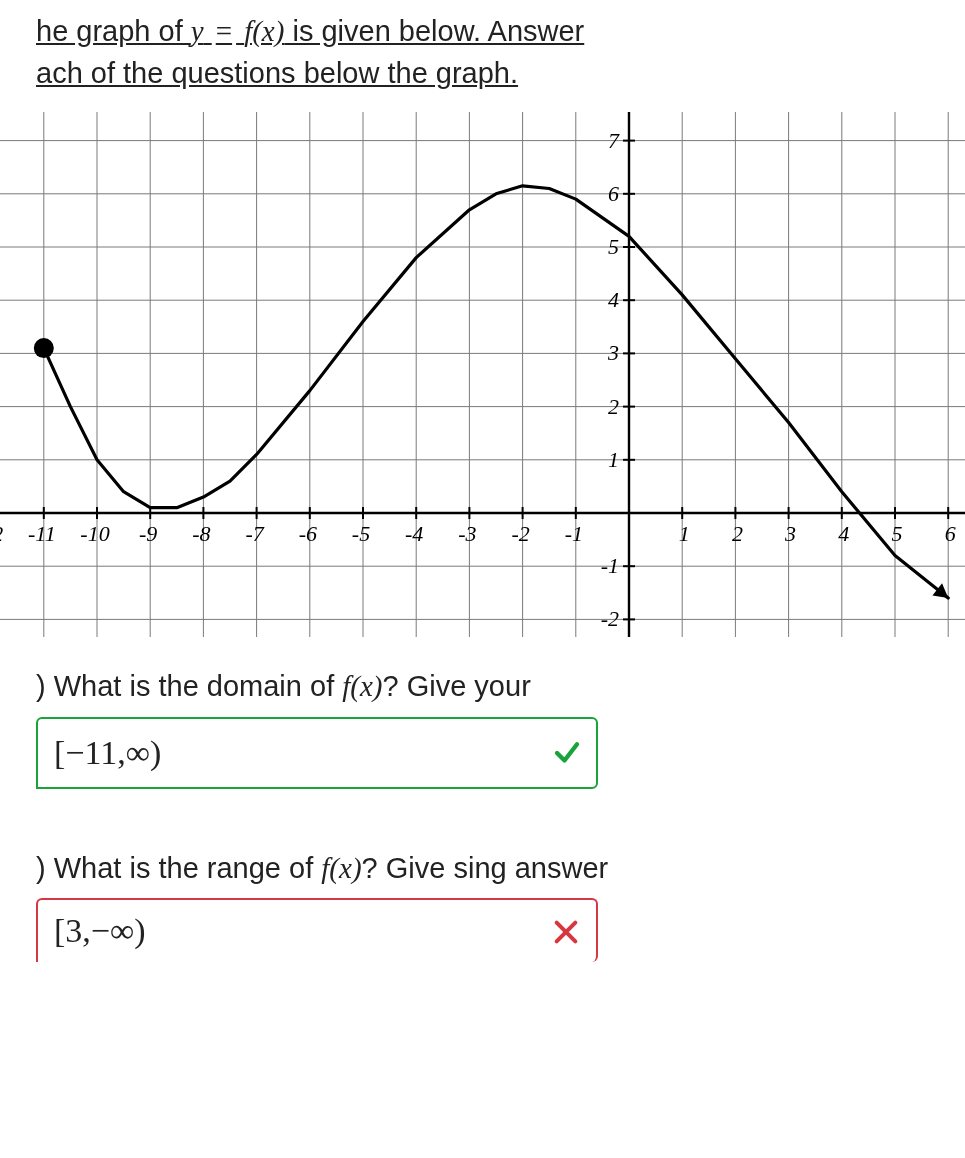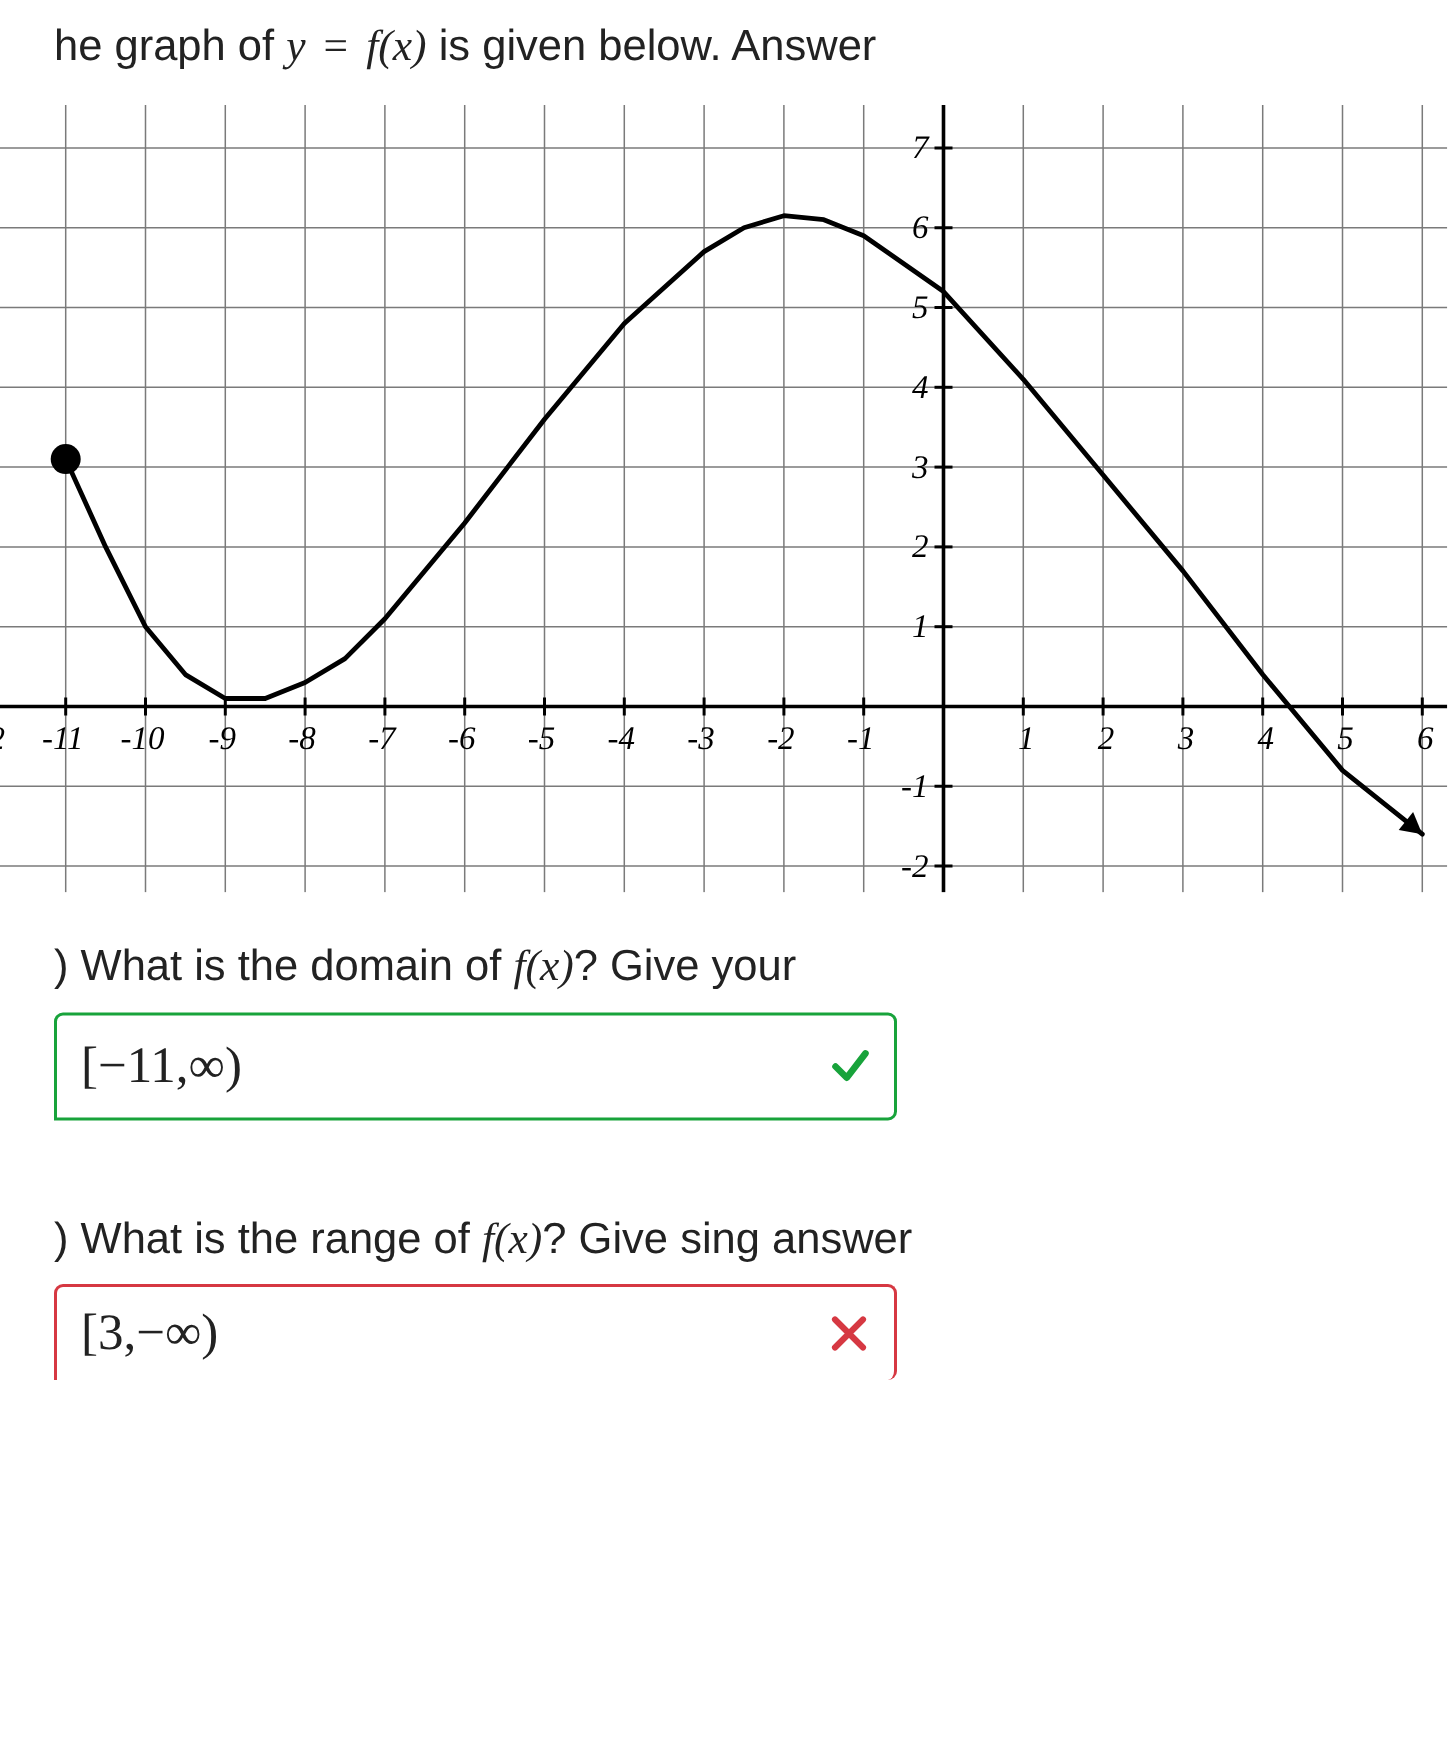--- a/index.html
+++ b/index.html
@@ -7,20 +7,21 @@
     font-family: Arial, Helvetica, sans-serif;
     font-size: 29px;
     color: #222;
     background: #fff;
     width: 965px;
     padding: 10px 0 0 0;
   }
   .prompt-text {
     padding: 0 28px 18px 36px;
     line-height: 1.45;
+    text-decoration: underline;
   }
   .math-i { font-family: "Times New Roman", serif; font-style: italic; }
   .math-r { font-family: "Times New Roman", serif; font-style: normal; }
   .eq { padding: 0 4px; }
 
   .graph-wrap {
     width: 965px;
     height: 525px;
     position: relative;
     overflow: hidden;
@@ -72,20 +73,21 @@
 
   .spacer { height: 30px; }
 </style>
 </head>
 <body>
 
 <div class="prompt-text">
   <span>he graph of </span><span class="math-i">y</span>
   <span class="math-r eq">=</span>
   <span class="math-i">f(x)</span><span> is given below. Answer </span><br>
+  <span>ach of the questions below the graph.</span>
 </div>
 
 <div class="graph-wrap">
   <svg id="graph-svg" width="965" height="525" viewBox="0 0 965 525">
       <line x1="0" x2="965" y1="507.4" y2="507.4" stroke="#7a7a7a" stroke-width="1"></line>
       <line x1="0" x2="965" y1="454.2" y2="454.2" stroke="#7a7a7a" stroke-width="1"></line>
       <line x1="0" x2="965" y1="401" y2="401" stroke="#000" stroke-width="2.4"></line>
       <line x1="0" x2="965" y1="347.8" y2="347.8" stroke="#7a7a7a" stroke-width="1"></line>
       <line x1="0" x2="965" y1="294.6" y2="294.6" stroke="#7a7a7a" stroke-width="1"></line>
       <line x1="0" x2="965" y1="241.39999999999998" y2="241.39999999999998" stroke="#7a7a7a" stroke-width="1"></line>

